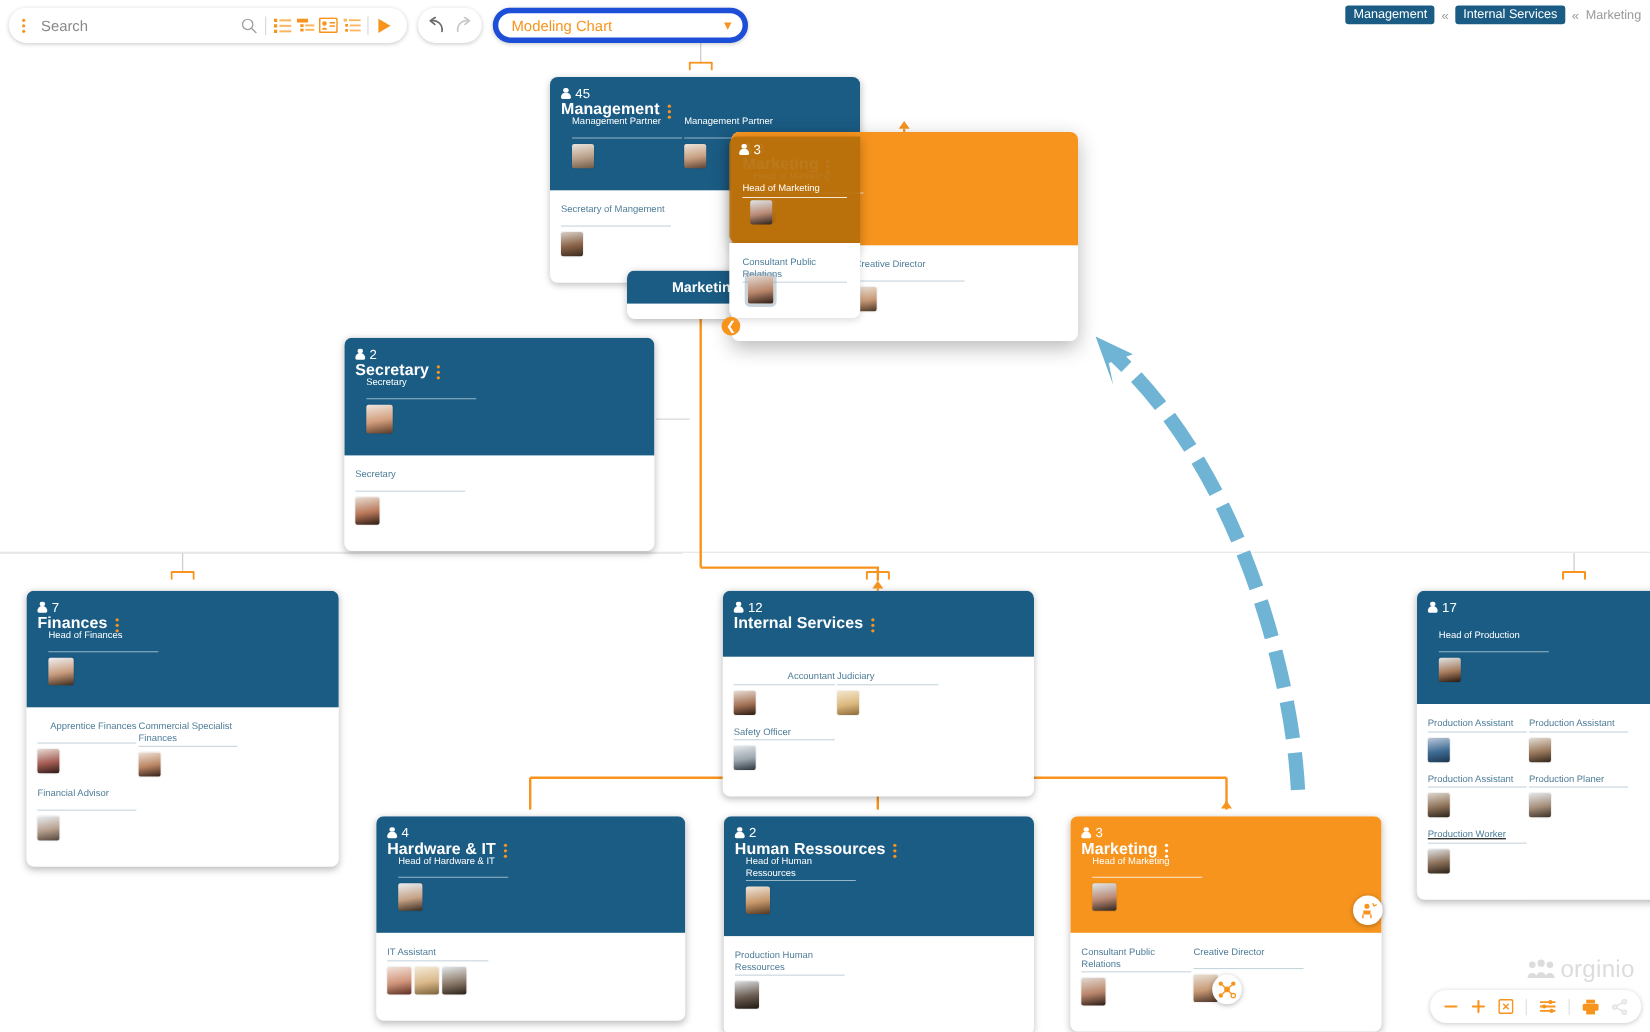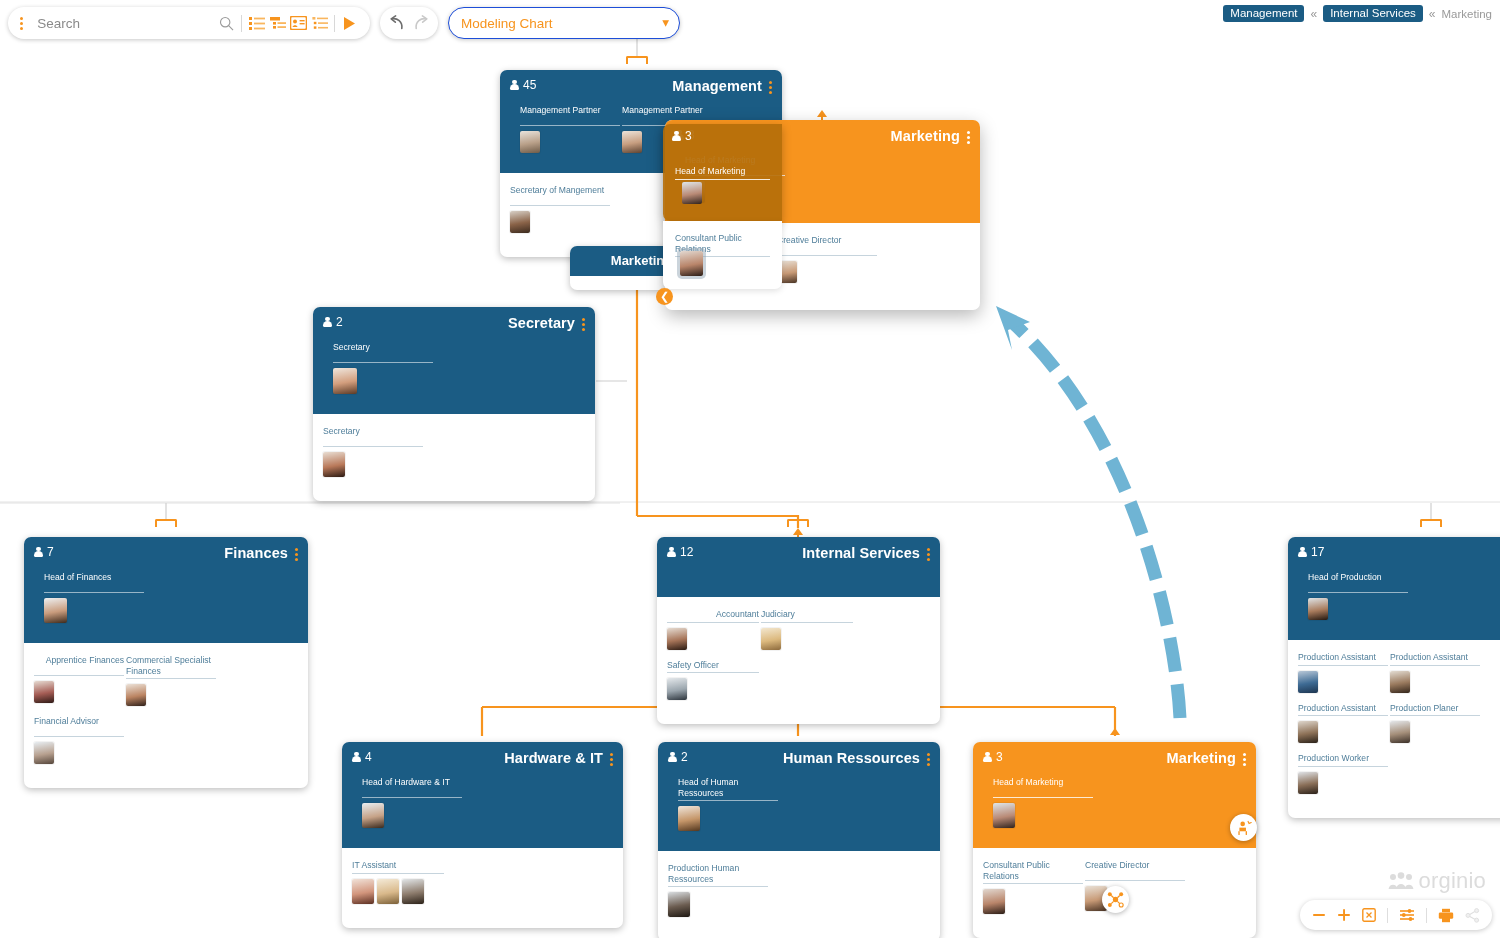--- a/index.html
+++ b/index.html
@@ -28,21 +28,21 @@
     border: none; outline: none; flex: 1 1 auto; font-size: 13.5px;
     color: #555; background: transparent; padding-left: 6px;
     font-family: "Liberation Sans", sans-serif;
   }
   .search-input::placeholder { color: #8a8a8a; }
   .tb-ico { width: 24px; height: 24px; display:flex; align-items:center; justify-content:center; cursor:pointer; }
   .tb-sep { width:1px; height:17px; background:#d8d8d8; margin:0 4px; }
   .undo-pill { width: 58px; justify-content: space-around; padding: 0 6px; }
   .select-pill {
     width: 232px; padding: 0 10px 0 12px; justify-content: space-between;
-    cursor: pointer; border: 1px solid #1d4ed8;
+    cursor: pointer; border: 5px solid #1d4ed8;
   }
   .select-pill span { font-size: 13.5px; color: #f7941e; }
   .caret { color:#f7941e; font-size: 12px; line-height: 1; }
 
   
   .breadcrumb { position: absolute; top: 5px; right: 8px; display: flex; align-items: center; gap: 6px; z-index: 60; font-size: 11.5px; }
   .crumb-chip { background: #1b5c84; color: #fff; border-radius: 3px; padding: 2px 7px 3px; cursor: pointer; white-space: nowrap; }
   .crumb-sep { color: #9a9a9a; font-size: 12px; }
   .crumb-current { color: #9a9a9a; }
 
@@ -52,21 +52,21 @@
   
   .card {
     position: absolute; background: #fff; border-radius: 7px;
     box-shadow: 0 2px 7px rgba(0,0,0,0.26);
     overflow: hidden; z-index: 10;
   }
   .card-head { position: relative; padding: 8px 10px 10px; }
   .card.blue .card-head { background: #1b5c84; }
   .card.orange .card-head { background: #f7941e; }
   .card.orange { background:#fff; }
-  .head-top { display: flex; align-items: flex-start; justify-content: space-between; height: 17px; }
+  .head-top { display: flex; align-items: flex-start; justify-content: space-between; height: 17px; flex-direction: column; }
   .count { display: flex; align-items: center; gap: 4px; color: #fff; font-size: 12px; }
   .person-glyph { width: 9px; height: 11px; position: relative; display:inline-block; }
   .person-glyph::before { content:""; position:absolute; left:2.2px; top:0; width:4.6px; height:4.6px; border-radius:50%; background:#fff; }
   .person-glyph::after { content:""; position:absolute; left:0; bottom:0.5px; width:9px; height:5.6px; border-radius:4.5px 4.5px 1.5px 1.5px; background:#fff; }
   .unit-title { color:#fff; font-size: 14.5px; font-weight: bold; letter-spacing: .1px; }
   .title-wrap { display:flex; align-items:flex-start; gap:7px; }
   .kebab-w { display:flex; flex-direction:column; gap:2px; padding-top:3px; cursor:pointer; }
   .kebab-w i { width:3px; height:3px; border-radius:50%; background:#f7941e; display:block; }
   .card.orange .kebab-w i { background:#fff; }
 
@@ -525,21 +525,21 @@
         <div class="faces">
           <div class="face" style="background:linear-gradient(170deg,#ded6cc,#8e7258 55%,#2a2119);"></div>
         </div>
       </div>
       <div class="role" style="width:90px;">
         <div class="role-label" style="min-height:12px;">Production Planer</div>
         <div class="faces">
           <div class="face" style="background:linear-gradient(170deg,#e4e7ea,#a58f7a 55%,#3b3028);"></div>
         </div>
       </div>
-      <div class="role" style="width:90px;">
+      <div class="role" style="width:90px;text-decoration:underline;">
         <div class="role-label" style="min-height:12px;">Production Worker</div>
         <div class="faces">
           <div class="face" style="background:linear-gradient(170deg,#dfe2e6,#8a6f58 55%,#2b2119);"></div>
         </div>
       </div>
     </div>
   </div>
 
   <div class="card blue" style="left:342px; top:742px; width:281px;">
     <div class="card-head">

